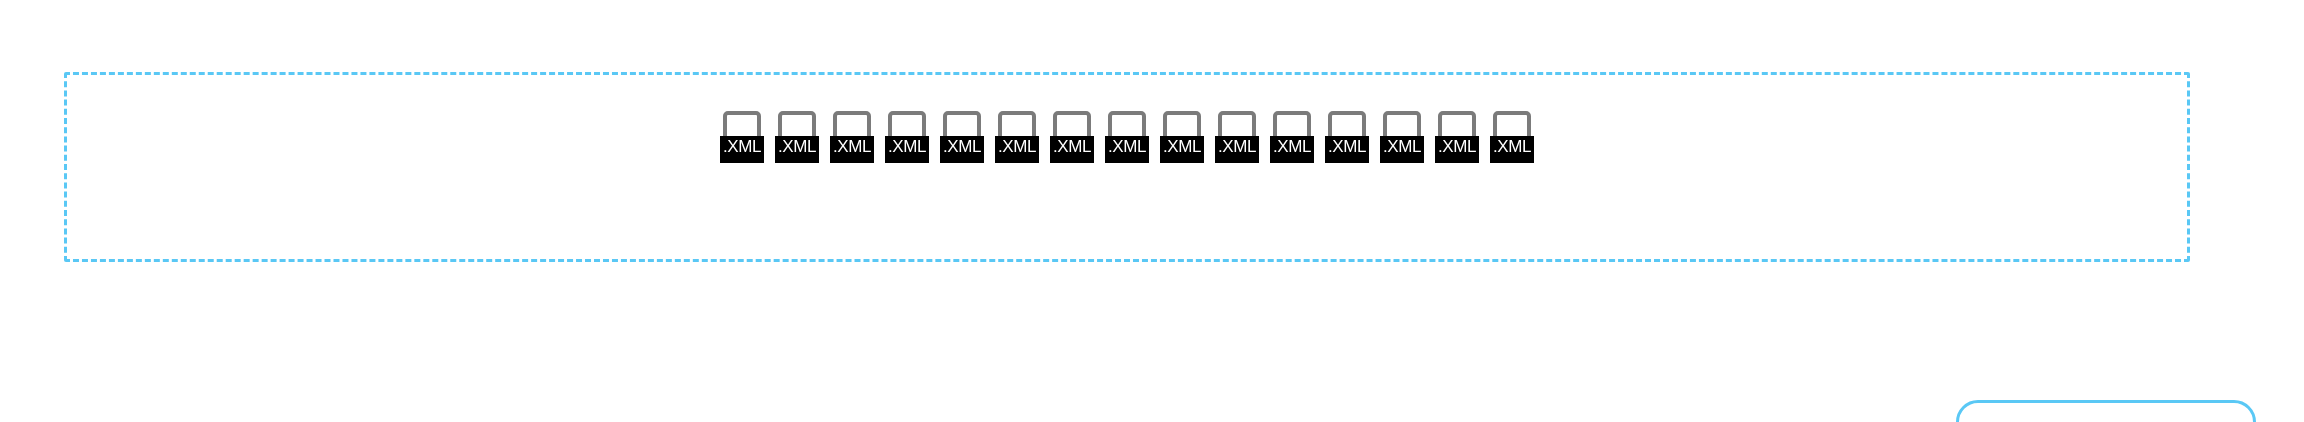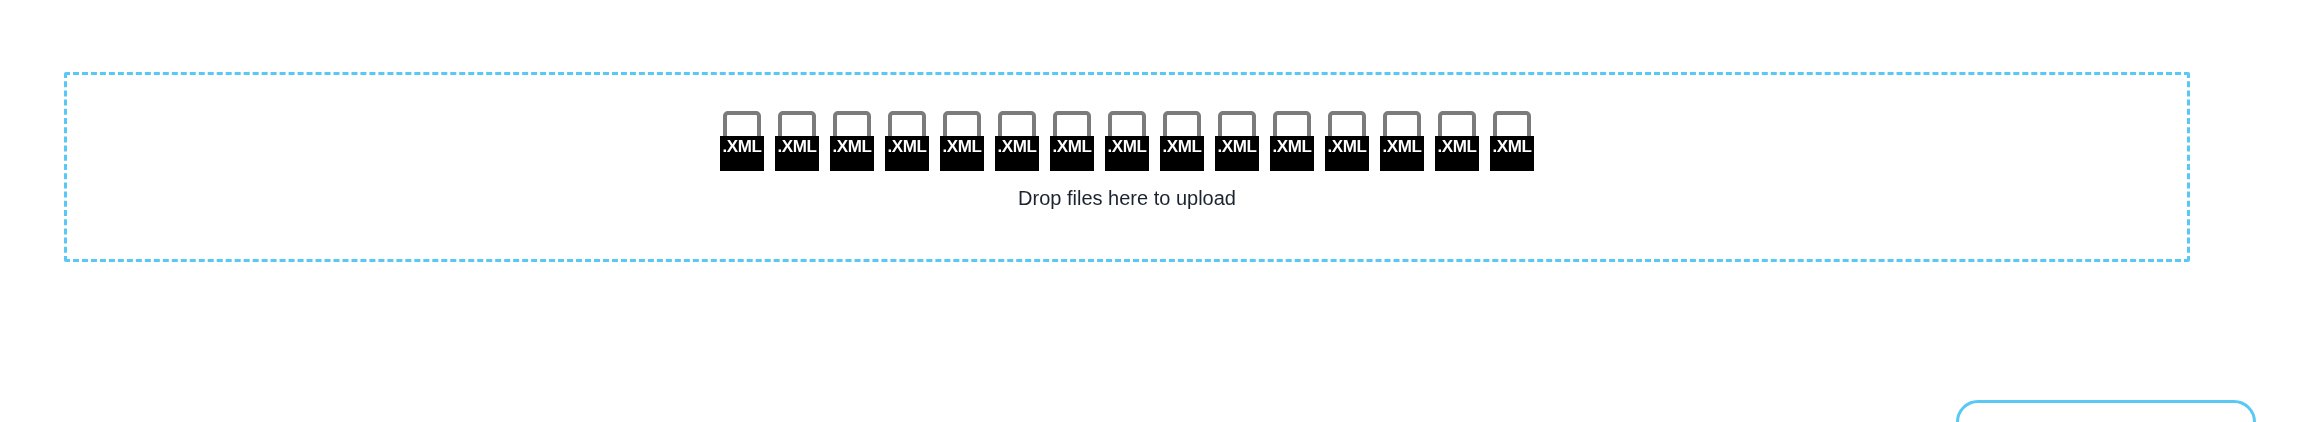--- a/index.html
+++ b/index.html
@@ -76,26 +76,26 @@
     border: 4px solid #7b7b7b;
     border-radius: 5px;
     box-sizing: border-box;
     background: #ffffff;
   }
   .file-icon .ext-band {
     position: absolute;
     left: 0;
     top: 25px;
     width: 44px;
-    height: 35px;
+    height: 27px;
     background: #000000;
     color: #ffffff;
     font-family: "Liberation Sans", sans-serif;
     font-size: 17px;
-    font-weight: bold;
+    font-weight: normal;
     line-height: 22px;
     text-align: center;
     letter-spacing: -0.4px;
     box-sizing: border-box;
   }
 
   
   .drop-hint {
     position: absolute;
     left: 0;
@@ -200,18 +200,17 @@
         <span class="ext-band">.XML</span>
       </div>
 
       <div class="file-icon">
         <span class="sheet"></span>
         <span class="ext-band">.XML</span>
       </div>
 
     </div>
 
-    <div class="drop-hint">Drop files here to upload</div>
   </div>
 
   <div class="corner-button"></div>
 
 </div>
 
 </body></html>

